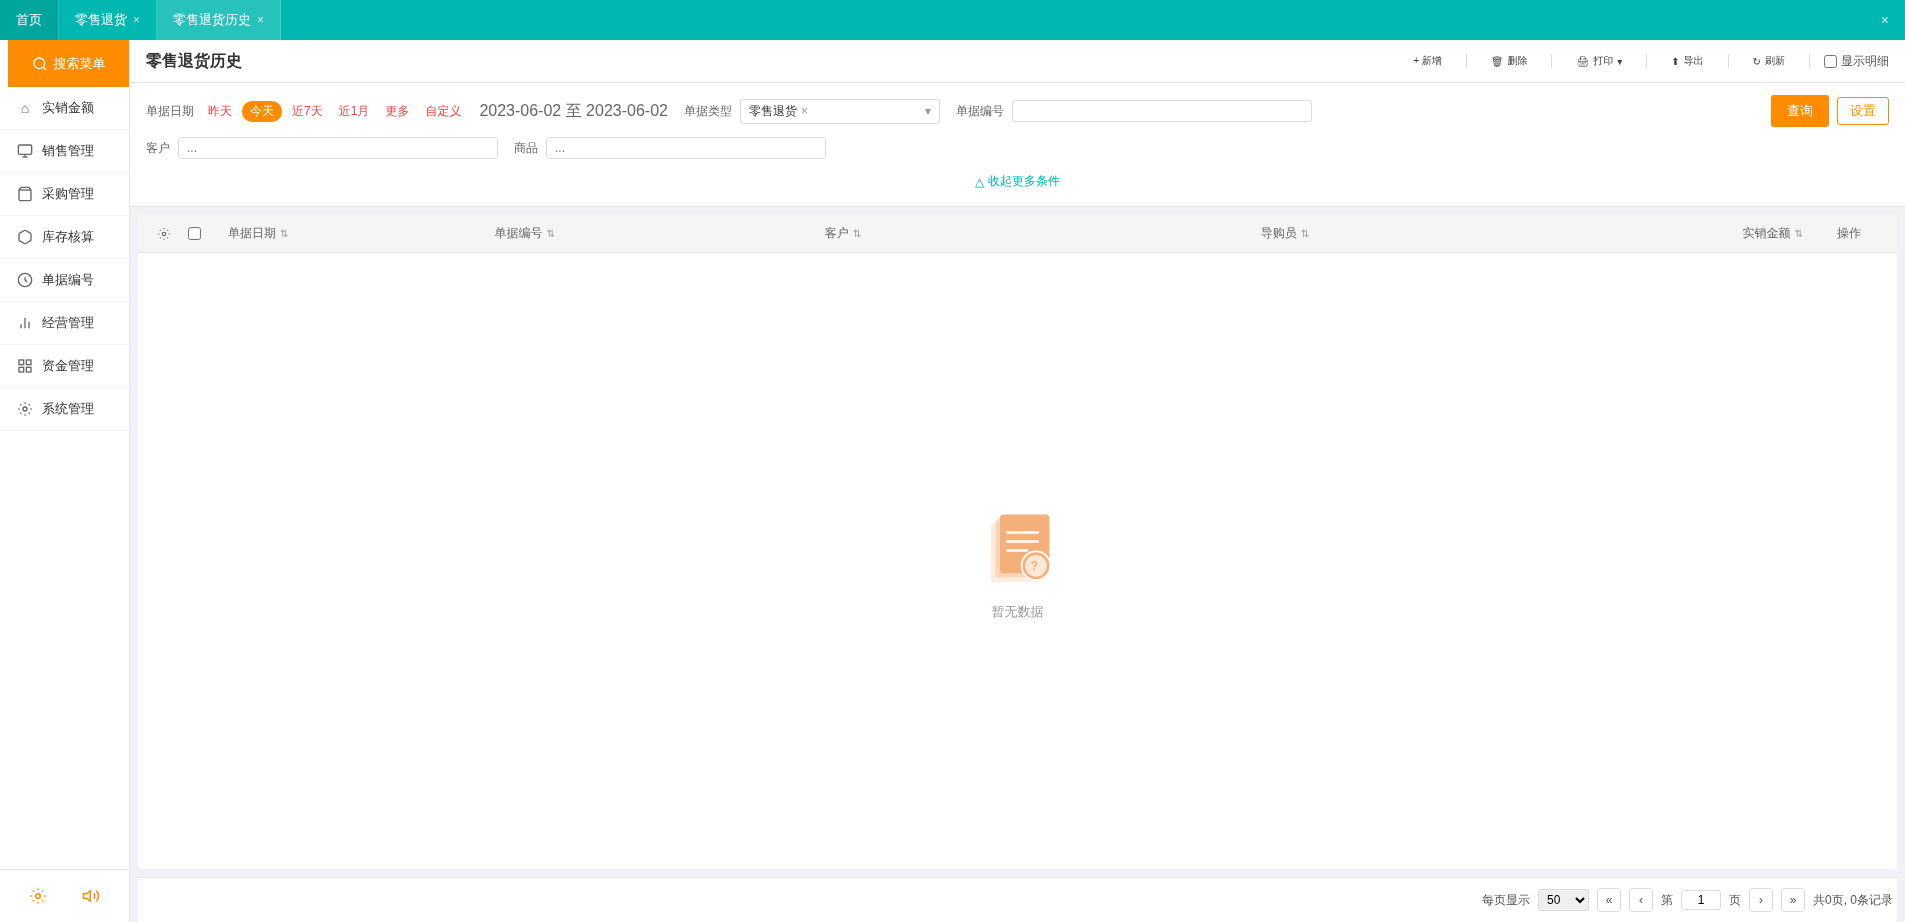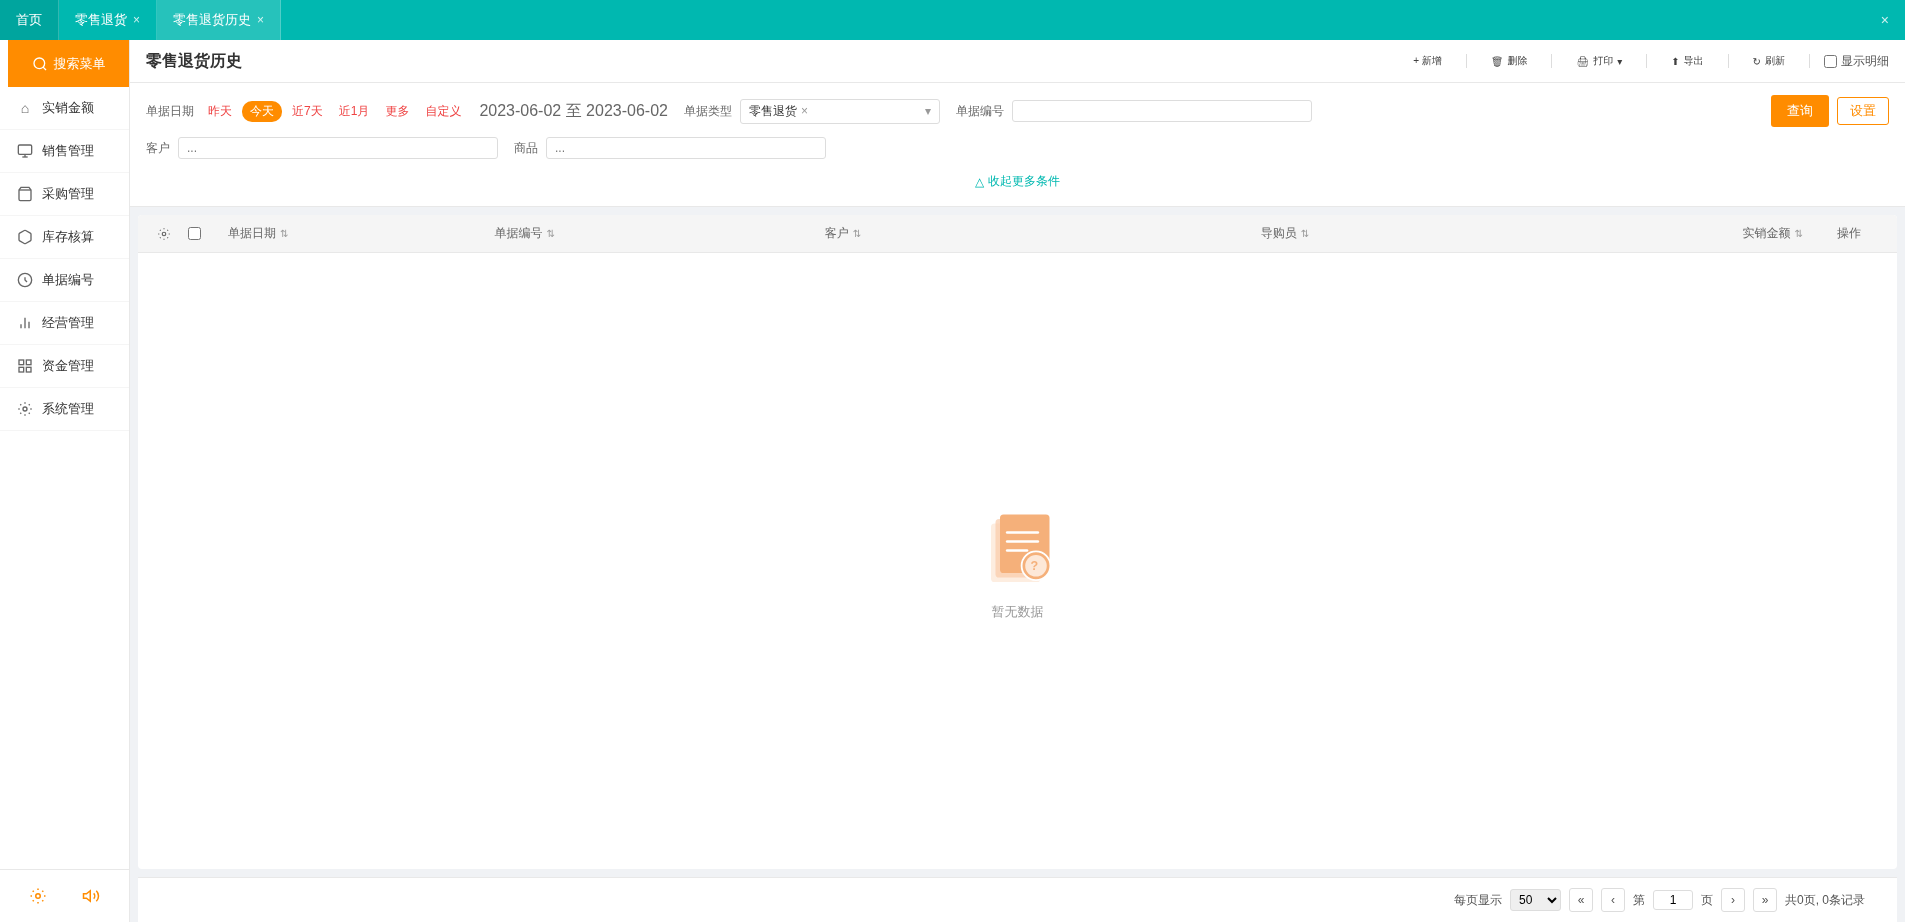--- a/index.html
+++ b/index.html
@@ -63,21 +63,21 @@
     .th.customer-th { flex: 2; }
     .th.guide-th { flex: 1.5; }
     .th.amount-th { flex: 1; text-align: right; justify-content: flex-end; }
     .th.op-th { width: 80px; justify-content: center; align-items: center; }
     .sort-icon { color: #999; font-size: 10px; }
 
     .table-empty { flex: 1; display: flex; flex-direction: column; align-items: center; justify-content: center; gap: 12px; }
     .empty-text { color: #999; font-size: 13px; }
 
     
-    .pagination { background: #fff; border-top: 1px solid #e8e8e8; padding: 10px 32px; display: flex; align-items: center; justify-content: flex-end; gap: 8px; flex-shrink: 0; font-size: 12px; color: #555; margin: 0 8px; }
+    .pagination { background: #fff; border-top: 1px solid #e8e8e8; padding: 10px 4px; display: flex; align-items: center; justify-content: flex-end; gap: 8px; flex-shrink: 0; font-size: 12px; color: #555; margin: 0 8px; }
     .page-size-select { border: 1px solid #ddd; border-radius: 3px; padding: 2px 4px; font-size: 12px; }
     .page-btn { width: 24px; height: 24px; display: flex; align-items: center; justify-content: center; border: 1px solid #ddd; border-radius: 3px; cursor: pointer; background: #fff; font-size: 12px; color: #555; }
     .page-btn:disabled { color: #ccc; cursor: not-allowed; }
     .page-input { border: 1px solid #ddd; border-radius: 3px; padding: 2px 4px; width: 40px; text-align: center; font-size: 12px; }
 
     .divider { width: 1px; height: 14px; background: #ddd; margin: 0 4px; }
 
     
     .icon-svg { width: 16px; height: 16px; }
   </style>

